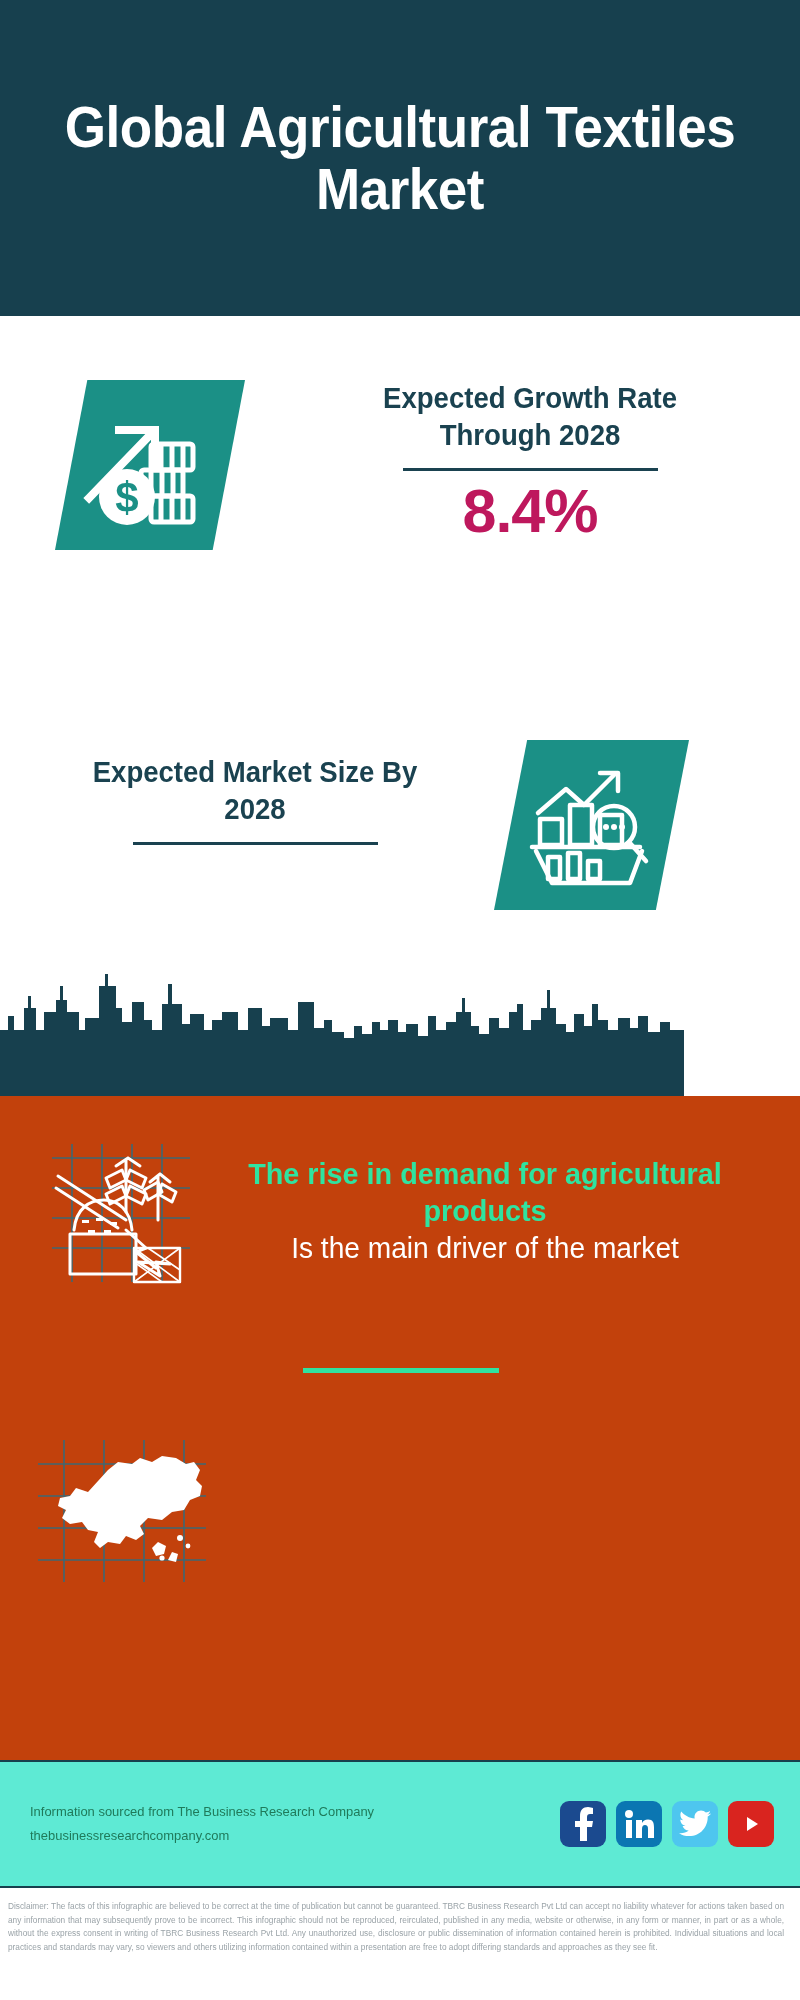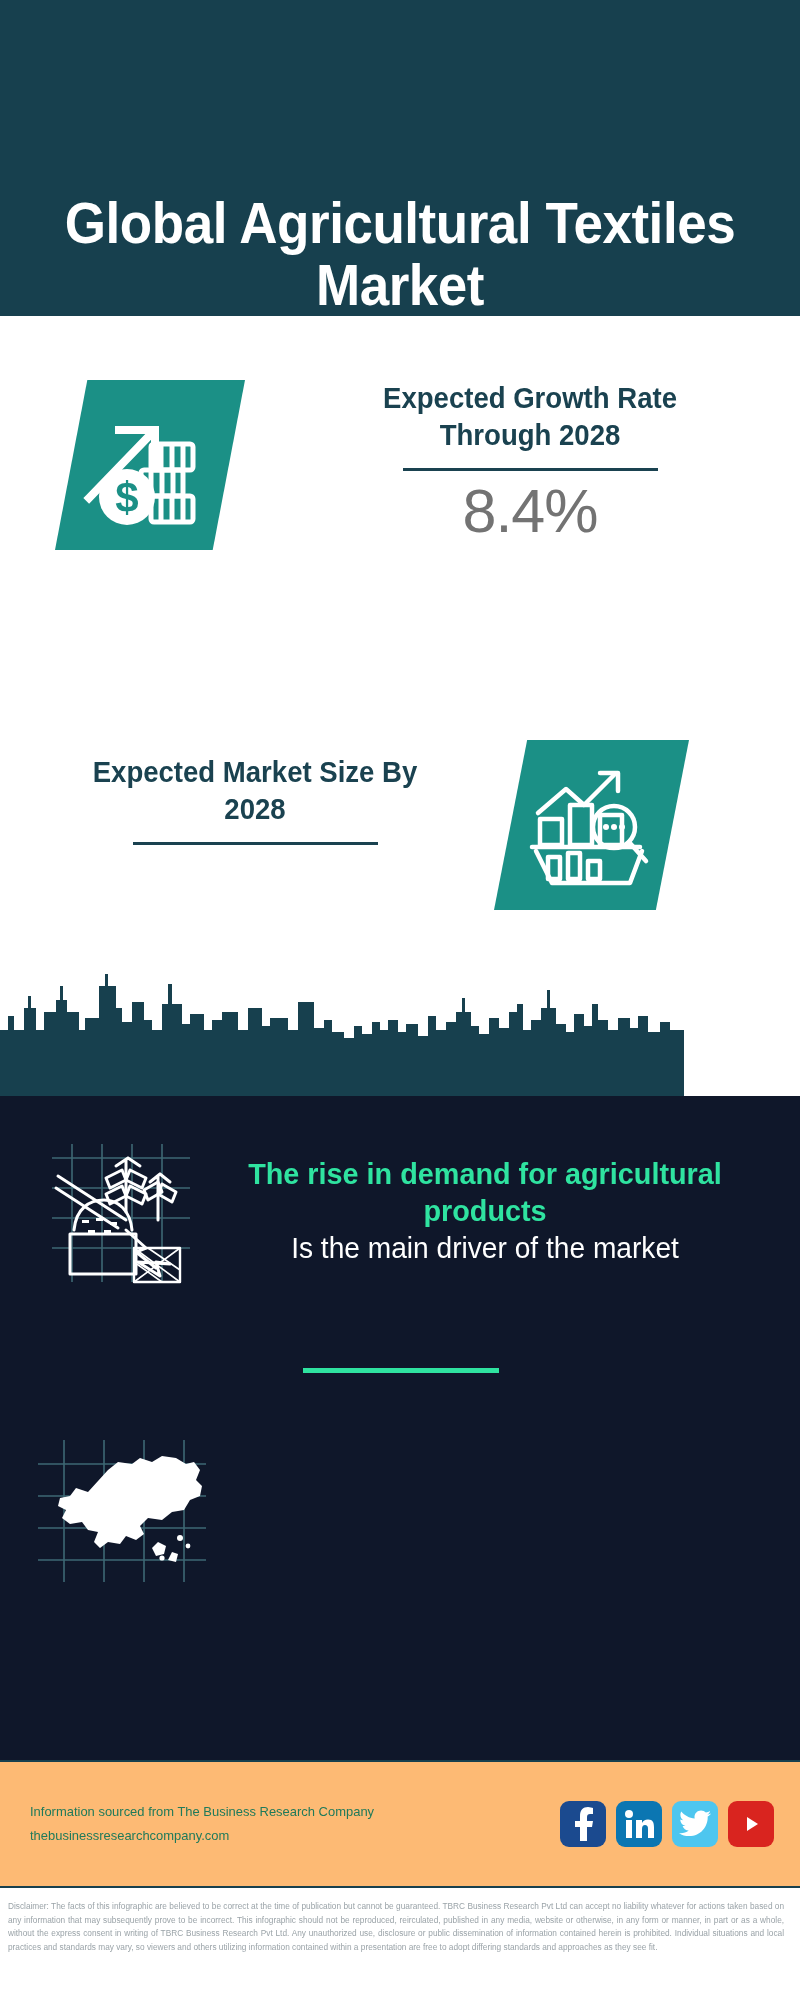--- a/index.html
+++ b/index.html
@@ -2,70 +2,70 @@
 <html><head>
 <meta charset="utf-8">
 <style>
   * { margin:0; padding:0; box-sizing:border-box; }
   html,body { width:800px; height:2000px; background:#ffffff;
     font-family:"Liberation Sans", sans-serif; }
   .page { position:relative; width:800px; height:2000px; overflow:hidden; background:#fff; }
 
   
   .header { position:absolute; left:0; top:0; width:800px; height:316px;
-    background:#17404e; display:flex; align-items:flex-end; justify-content:center; }
+    background:#17404e; display:flex; align-items:center; justify-content:center; }
   .header-title { color:#ffffff; font-size:57px; line-height:1.09; font-weight:bold;
     text-align:center; letter-spacing:-0.5px; padding:0 22px;
     font-family:"Liberation Sans", sans-serif; transform:scaleX(0.93); }
 
   
   .white-zone { position:absolute; left:0; top:316px; width:800px; height:680px; background:#fff; }
 
   .para { position:absolute; background:#1b9086; }
   .para-1 { left:55px; top:64px; width:190px; height:170px;
     clip-path:polygon(17% 0%, 100% 0%, 83% 100%, 0% 100%); }
   .para-2 { left:494px; top:424px; width:195px; height:170px;
     clip-path:polygon(17% 0%, 100% 0%, 83% 100%, 0% 100%); }
   .para svg { position:absolute; left:50%; top:50%; transform:translate(-50%,-50%); }
 
   .stat-label { color:#1a4250; font-size:29px; font-weight:bold; line-height:1.27;
     text-align:center; transform:scaleX(0.95); }
   .stat-rule { height:3px; background:#1a4250; margin:14px auto 8px; }
-  .stat-value { color:#737373; font-size:61px; font-weight:normal; text-align:center;
+  .stat-value { color:#be185d; font-size:61px; font-weight:bold; text-align:center;
     line-height:1.05; letter-spacing:-1px; }
 
   .stat-1 { position:absolute; left:330px; top:64px; width:400px; }
   .stat-1 .stat-rule { width:255px; }
   .stat-2 { position:absolute; left:55px; top:430px; width:400px;margin-top:8px; }
   .stat-2 .stat-rule { width:245px; }
 
   
   .skyline { position:absolute; left:0; top:968px; width:800px; height:130px; }
   .skyline svg { display:block; width:800px; height:130px; }
 
   
-  .dark { position:absolute; left:0; top:1096px; width:800px; height:664px; background:#0f172a; }
+  .dark { position:absolute; left:0; top:1096px; width:800px; height:664px; background:#c2410c; }
 
   .fact { position:absolute; display:flex; align-items:center; }
   .fact-1 { left:30px; top:40px; width:740px; }
   .fact-2 { left:30px; top:338px; width:740px; }
 
   .icon-box { width:170px; height:150px; flex:0 0 170px; position:relative; }
   .icon-box svg { position:absolute; left:0; top:0; }
 
   .fact-text { flex:1; text-align:center; padding:0 6px; }
   .fact-head { color:#2fe3a0; font-size:30px; font-weight:bold; line-height:1.25;
     transform:scaleX(0.96); }
   .fact-sub { color:#ffffff; font-size:29px; line-height:1.28; transform:scaleX(0.97); }
 
   .divider { position:absolute; left:303px; top:272px; width:196px; height:5px; background:#2fe3a0; }
 
   
   .footer { position:absolute; left:0; top:1760px; width:800px; height:128px;
-    background:#fdba74; border-top:2px solid #17404e; border-bottom:2px solid #17404e;
+    background:#5eead4; border-top:2px solid #17404e; border-bottom:2px solid #17404e;
     display:flex; align-items:center; }
   .src { margin-left:30px; color:#1f7a5a; font-size:13.5px; line-height:1.75;
     transform:scaleX(0.96); transform-origin:left center; }
   .socials { margin-left:auto; margin-right:26px; display:flex; gap:10px; }
   .s-icon { width:46px; height:46px; border-radius:9px; display:flex;
     align-items:center; justify-content:center; }
 
   
   .disclaimer { position:absolute; left:0; top:1894px; width:800px; padding:6px 8px 0 8px;
     color:#9aa3a8; font-size:8.4px; line-height:1.62; text-align:justify;

